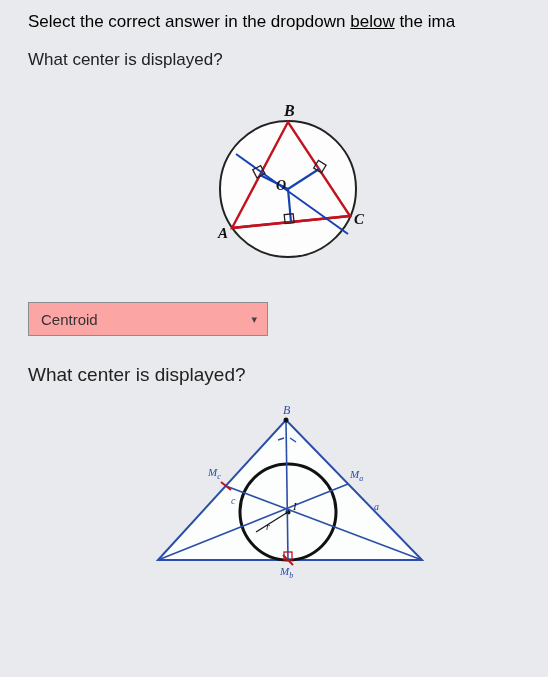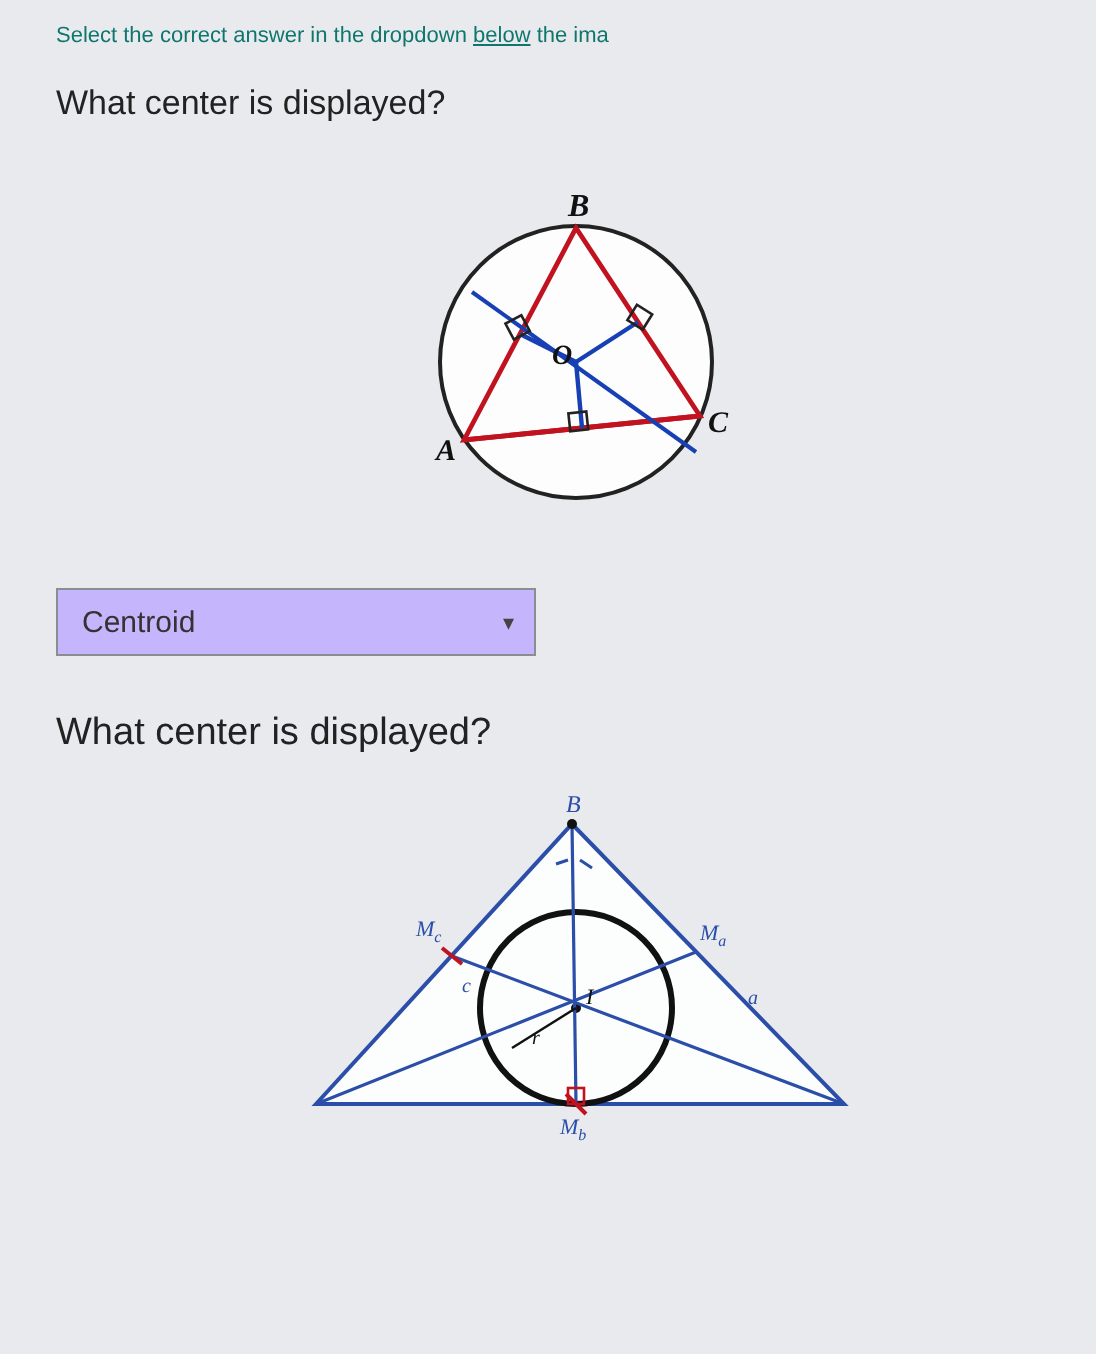--- a/index.html
+++ b/index.html
@@ -6,23 +6,23 @@
     body {
       width: 548px;
       height: 677px;
       background: #e8eaed;
       font-family: Arial, Helvetica, sans-serif;
       color: #2a2a2a;
       overflow: hidden;
       padding: 12px 0 0 28px;
     }
     .instruction {
-      font-size: 11px;
+      font-size: 17px;
       margin-bottom: 18px;
-      color: #0f766e;
+      color: #000000;
     }
     .instruction u { text-decoration: underline; }
     .question {
       font-size: 17px;
       margin-bottom: 18px;
       color: #222;
     }
     .figure-wrap {
       width: 100%;
       display: flex;
@@ -31,21 +31,21 @@
     }
     .figure-svg {
       display: block;
     }
     .dropdown {
       display: inline-flex;
       align-items: center;
       justify-content: space-between;
       width: 240px;
       height: 34px;
-      background: #c4b5fd;
+      background: #fca5a5;
       border: 1px solid #8a8d91;
       padding: 0 10px 0 12px;
       font-size: 15px;
       color: #333;
       cursor: pointer;
       margin-bottom: 28px;
     }
     .dropdown .chev {
       font-size: 11px;
       color: #444;

